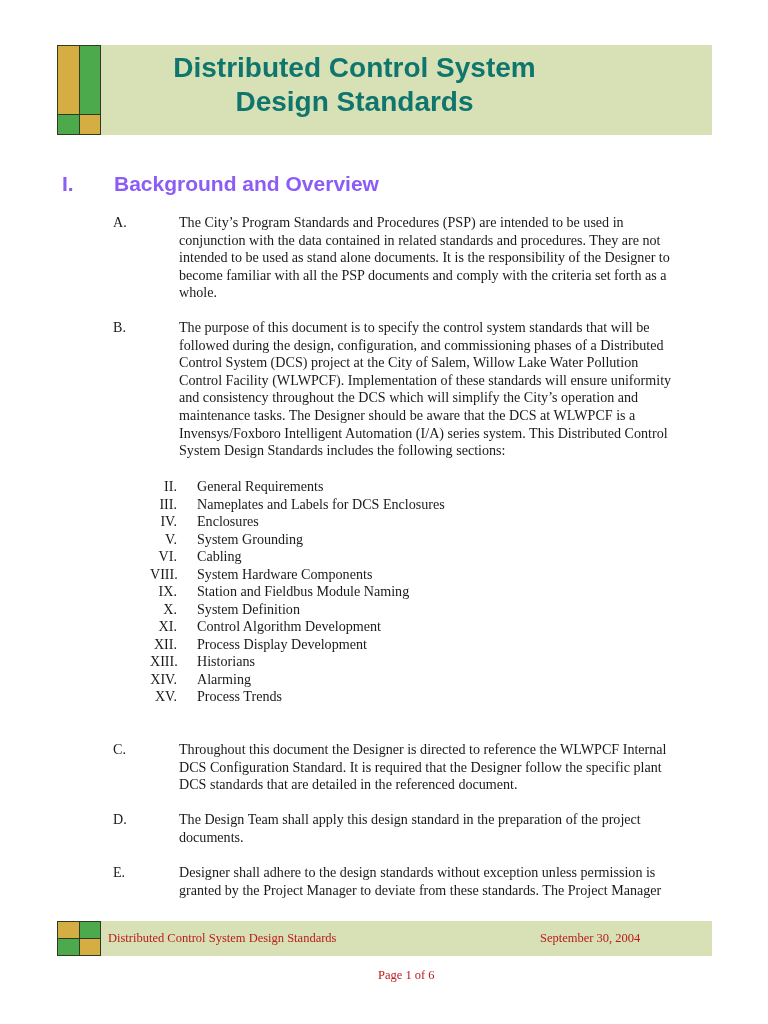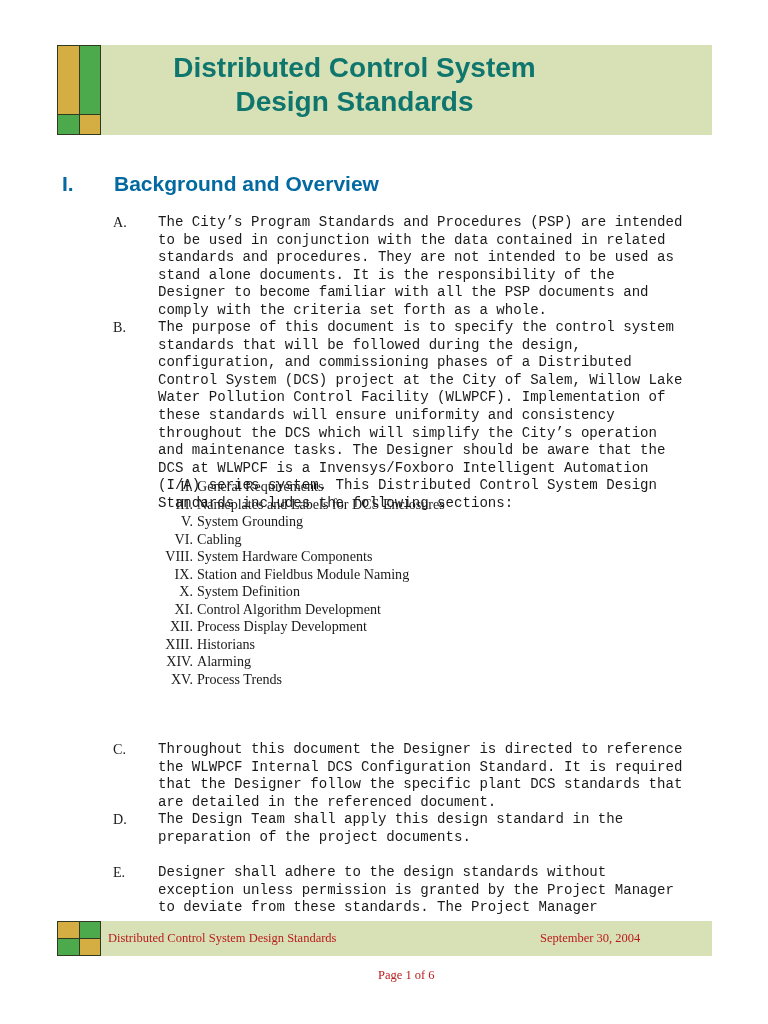--- a/index.html
+++ b/index.html
@@ -18,35 +18,35 @@
     .gold { background: #d4ad43; }
     .green { background: #4caa4c; }
     .title {
       position: absolute; left: 101px; top: 51px; width: 507px;
       text-align: center; font-family: "Liberation Sans", "DejaVu Sans", sans-serif;
       font-weight: bold; font-size: 28px; line-height: 34px; color: #0f766e;
     }
     .section-heading {
       position: absolute; left: 62px; top: 171px;
       font-family: "Liberation Sans", "DejaVu Sans", sans-serif; font-weight: bold;
-      font-size: 21px; color: #0369a1; line-height: 26px;
+      font-size: 21px; color: #8b5cf6; line-height: 26px;
     }
     .section-heading .num { display: inline-block; width: 52px; }
     .para {
       position: absolute; left: 113px; width: 570px;
       font-size: 14.1px; line-height: 17.6px;
     }
     .para .label { position: absolute; left: 0; top: 0; }
-    .para .text { margin-left: 45px; display: block; font-family: Liberation Mono, monospace; }
+    .para .text { margin-left: 66px; display: block; }
     .toc {
       position: absolute; left: 150px; top: 478px; width: 400px;
       font-size: 14.1px; line-height: 17.5px;
     }
     .toc-row { display: flex; }
-    .toc-row .rn { width: 47px; text-align: right; padding-right: 4px; box-sizing: border-box; }
+    .toc-row .rn { width: 47px; text-align: right; padding-right: 20px; box-sizing: border-box; }
     .footer-band {
       position: absolute; left: 57px; top: 921px; width: 655px; height: 35px;
       background: #d8e0b5;
     }
     .flogo { position: absolute; left: 57px; top: 921px; width: 44px; height: 35px; }
     .flogo .blk { position: absolute; box-sizing: border-box; border: 1.5px solid #2f3a20; }
     .footer-text {
       position: absolute; top: 931px; font-size: 12.5px; line-height: 15px; color: #b91c1c;
     }
   </style>
@@ -80,20 +80,24 @@
 </div>
 
 <div class="toc">
   <div class="toc-row">
       <span class="rn">II.</span>
       <span>General Requirements</span>
     </div>
   <div class="toc-row">
       <span class="rn">III.</span>
       <span>Nameplates and Labels for DCS Enclosures</span>
+    </div>
+  <div class="toc-row">
+      <span class="rn">IV.</span>
+      <span>Enclosures</span>
     </div>
   <div class="toc-row">
       <span class="rn">V.</span>
       <span>System Grounding</span>
     </div>
   <div class="toc-row">
       <span class="rn">VI.</span>
       <span>Cabling</span>
     </div>
   <div class="toc-row">

